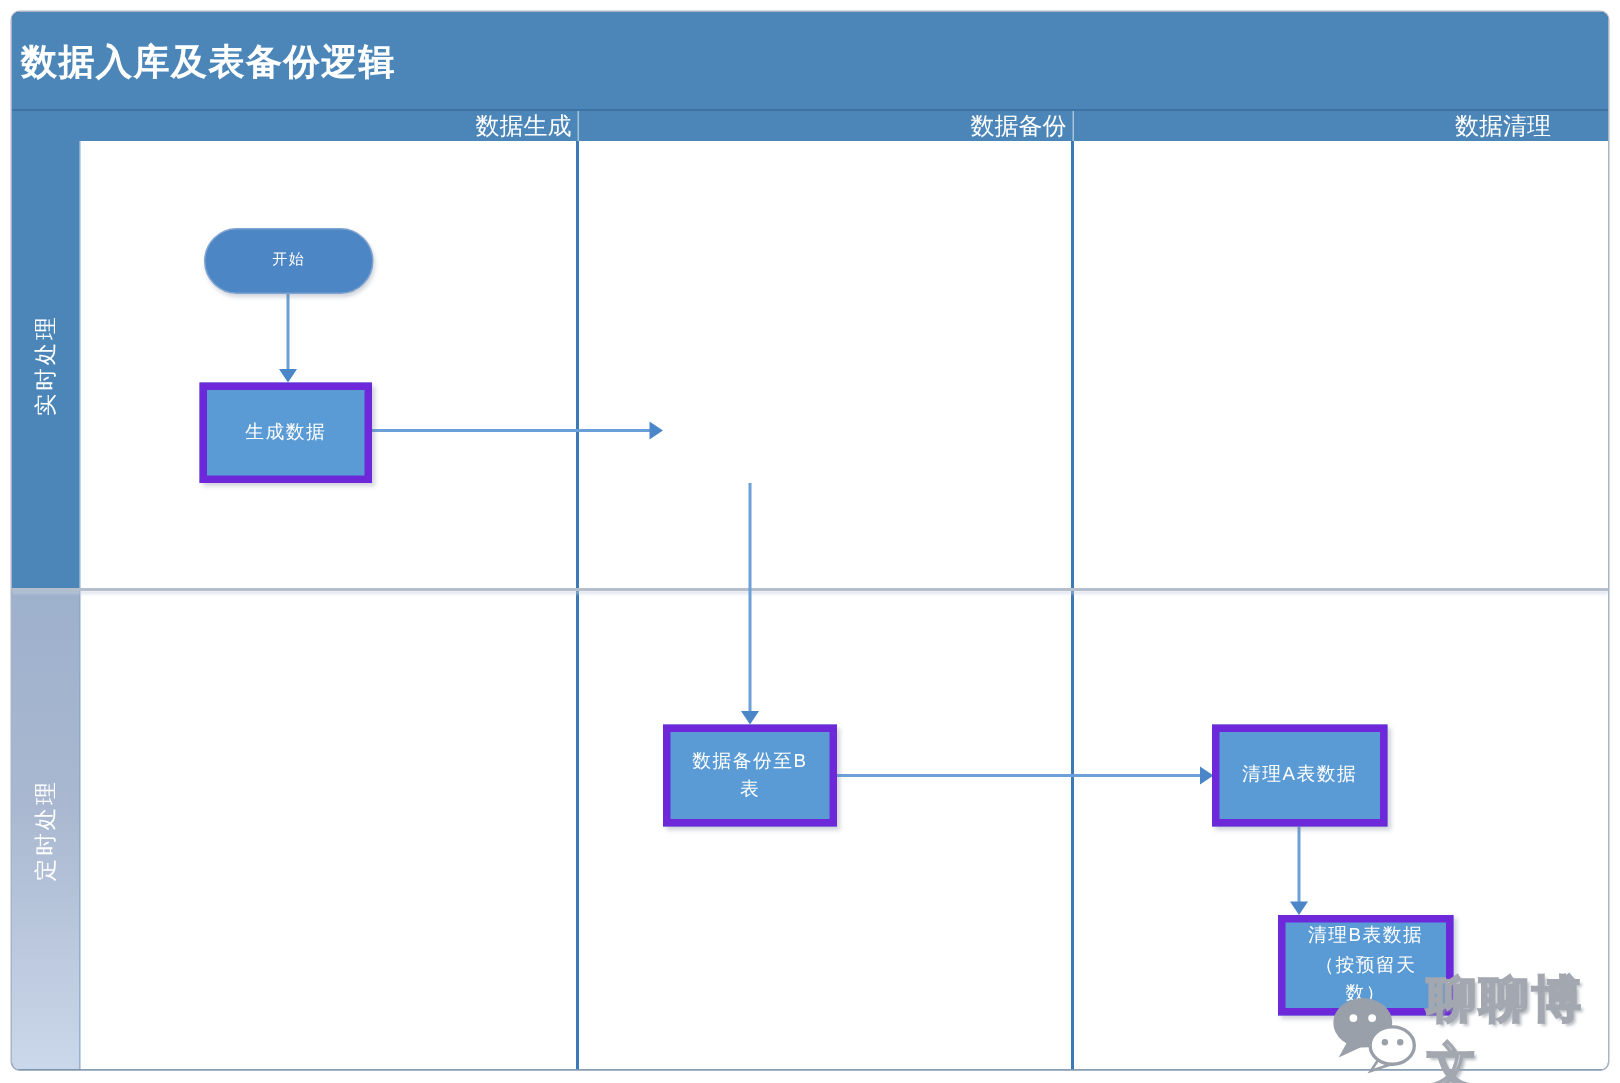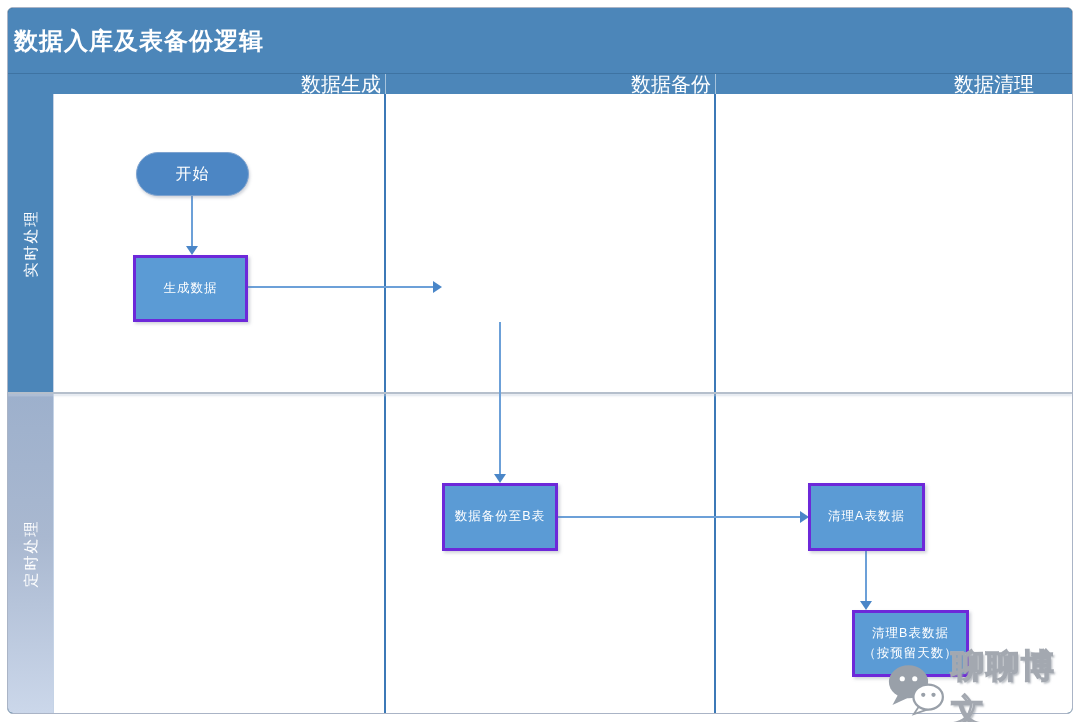--- a/index.html
+++ b/index.html
@@ -36,21 +36,21 @@
   .phase-row {
     position: absolute; left: 0; top: 65px; right: 0; height: 21px;
     background: #4c86b9;
     border-top: 1px solid #3e73a2;
     display: flex;
   }
   .phase-cell {
     height: 100%;
     display: flex; align-items: center; justify-content: flex-end;
     padding-right: 4px;
-    color: #ffffff; font-size: 20px;
+    color: #ffffff; font-size: 16px;
   }
   .phase-cell.c1 { width: 377px; }
   .phase-cell.c2 { width: 330px; border-left: 1px solid rgba(255,255,255,0.5); }
   .phase-cell.c3 { width: 323px; border-left: 1px solid rgba(255,255,255,0.5); }
 
   
   .lanes { position: absolute; left: 0; top: 86px; right: 0; bottom: 0; }
   .lane { position: absolute; left: 0; right: 0; display: flex; }
   .lane.l1 { top: 0; height: 298px; }
   .lane.l2 { top: 300px; bottom: 0; }
@@ -85,31 +85,31 @@
 
   
   .overlay { position: absolute; inset: 0; }
 
   .node {
     position: absolute;
     display: flex; align-items: center; justify-content: center;
     text-align: center;
     color: #ffffff; font-size: 12.5px; letter-spacing: 1px; line-height: 1.55;
     background: #5b9bd5;
-    border: 3px solid #6d28d9;
+    border: 5px solid #6d28d9;
     box-shadow: 2px 2px 3px rgba(120,130,150,0.35);
     padding: 4px 8px;
   }
   .node.start {
     background: #4c86c4;
     border: 1px solid #7da3d0;
     border-radius: 22px;
     box-shadow: 1px 2px 3px rgba(120,130,150,0.35);
   }
-  .node.start { left: 136px; top: 152px; width: 113px; height: 44px; font-size: 16px; }
+  .node.start { left: 136px; top: 152px; width: 113px; height: 44px; font-size: 10px; }
   .node.generate { left: 133px; top: 255px; width: 115px; height: 67px; }
   .node.write-a  { left: 442px; top: 255px; width: 116px; height: 67px; }
   .node.backup-b { left: 442px; top: 483px; width: 116px; height: 68px; }
   .node.clean-a  { left: 808px; top: 483px; width: 117px; height: 68px; }
   .node.clean-b  { left: 852px; top: 610px; width: 117px; height: 67px; }
 
   .edge-line { position: absolute; background: #6ca0d8; }
   .el1 { left: 191px; top: 196px; width: 2px;  height: 52px; }
   .el2 { left: 248px; top: 286px; width: 186px; height: 2px; }
   .el3 { left: 499px; top: 322px; width: 2px;  height: 154px; }

